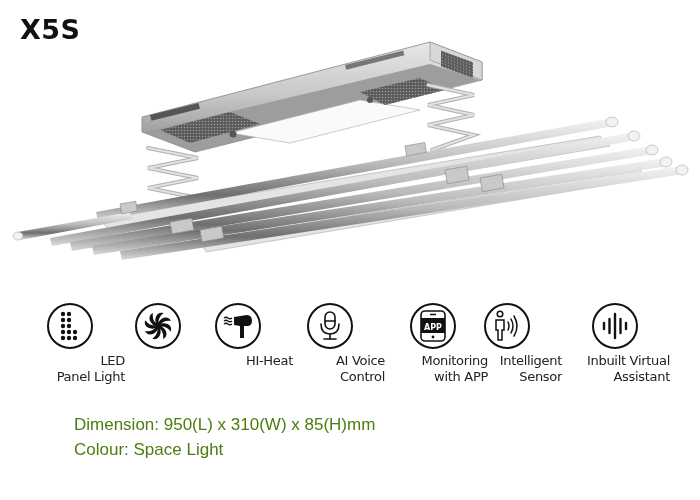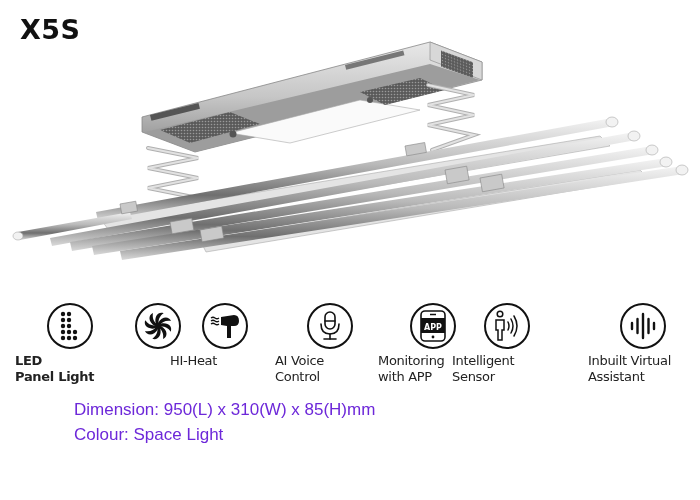--- a/index.html
+++ b/index.html
@@ -6,34 +6,34 @@
   body {
     width: 700px; height: 500px; background: #ffffff; position: relative; overflow: hidden;
     font-family: "Liberation Sans", sans-serif; color: #111;
   }
   .title {
     position: absolute; left: 20px; top: 14px; font-family: "DejaVu Sans", sans-serif;
     font-weight: bold; font-size: 27px; letter-spacing: 0.5px; color: #111;
   }
   .product { position: absolute; left: 0; top: 0; width: 700px; height: 290px; }
   .feature {
-    position: absolute; top: 303px; width: 110px; text-align: left;
+    position: absolute; top: 303px; width: 110px; text-align: right;
   }
   .feature .circle {
     width: 46px; height: 46px; border: 2.5px solid #111; border-radius: 50%;
     margin: 0 auto; position: relative; box-sizing: border-box;
     display: flex; align-items: center; justify-content: center;
   }
   .feature .circle svg { display: block; }
   .feature .label {
     margin-top: 4px; font-family: "DejaVu Sans", sans-serif; font-size: 13px; line-height: 16px;
     color: #222; white-space: pre-line; letter-spacing: -0.3px;
   }
   .specs {
-    position: absolute; left: 74px; top: 397px; font-size: 17px; line-height: 25px; color: #6d28d9;
+    position: absolute; left: 74px; top: 412px; font-size: 17px; line-height: 25px; color: #4d7c0f;
   }
   .specs div { white-space: nowrap; }
 </style>
 </head>
 <body>
 
 <div class="title">X5S</div>
 
 <svg class="product" viewBox="0 0 700 290" xmlns="http://www.w3.org/2000/svg">
   <defs>
@@ -106,21 +106,21 @@
   <g fill="#c9c9c9" stroke="#888" stroke-width="0.6">
     <rect x="405" y="146" width="20" height="10" transform="rotate(-10 405 146)"></rect>
     <rect x="445" y="170" width="22" height="14" transform="rotate(-10 445 170)"></rect>
     <rect x="480" y="178" width="22" height="14" transform="rotate(-10 480 178)"></rect>
     <rect x="120" y="204" width="16" height="10" transform="rotate(-10 120 204)"></rect>
     <rect x="170" y="222" width="22" height="12" transform="rotate(-10 170 222)"></rect>
     <rect x="200" y="230" width="22" height="12" transform="rotate(-10 200 230)"></rect>
   </g>
 </svg>
 
-<div class="feature" style="left:15px;font-weight:bold;">
+<div class="feature" style="left:15px;">
   <div class="circle">
     <svg width="26" height="30" viewBox="0 0 26 30">
       <g fill="#111">
         <circle cx="6" cy="3" r="2.2"></circle>
           <circle cx="12" cy="3" r="2.2"></circle>
         <circle cx="6" cy="9" r="2.2"></circle>
           <circle cx="12" cy="9" r="2.2"></circle>
         <circle cx="6" cy="15" r="2.2"></circle>
           <circle cx="12" cy="15" r="2.2"></circle>
         <circle cx="6" cy="21" r="2.2"></circle>
@@ -147,21 +147,21 @@
         <path d="M0,-3 C4,-10 11,-10 13,-5 C8,-6 4,-4 2,-1 Z" transform="rotate(180)"></path>
         <path d="M0,-3 C4,-10 11,-10 13,-5 C8,-6 4,-4 2,-1 Z" transform="rotate(225)"></path>
         <path d="M0,-3 C4,-10 11,-10 13,-5 C8,-6 4,-4 2,-1 Z" transform="rotate(270)"></path>
         <path d="M0,-3 C4,-10 11,-10 13,-5 C8,-6 4,-4 2,-1 Z" transform="rotate(315)"></path>
         <circle r="3"></circle>
       </g>
     </svg>
   </div>
 </div>
 
-<div class="feature" style="left:170px;">
+<div class="feature" style="left:183px;">
   <div class="circle">
     <svg width="30" height="28" viewBox="0 0 30 28">
       <g stroke="#111" stroke-width="1.3" fill="none">
         <path d="M1,6 q2,-1.5 4,0 q2,1.5 4,0"></path>
         <path d="M1,9 q2,-1.5 4,0 q2,1.5 4,0"></path>
         <path d="M1,12 q2,-1.5 4,0 q2,1.5 4,0"></path>
       </g>
       <path d="M11,5 L24,3 Q29,3 29,9 Q29,14 24,14 L21,14 L21,26 L17,26 L17,14 L11,13 Z" fill="#111"></path>
     </svg>
   </div>
@@ -209,21 +209,21 @@
         <path d="M16,12 Q18,16 16,20"></path>
         <path d="M19,9 Q23,16 19,23"></path>
         <path d="M22,6 Q28,16 22,26"></path>
       </g>
     </svg>
   </div>
   <div class="label">Intelligent
 Sensor</div>
 </div>
 
-<div class="feature" style="left:588px;">
+<div class="feature" style="left:560px;">
   <div class="circle">
     <svg width="28" height="28" viewBox="0 0 28 28">
       <g stroke="#111" stroke-width="2.4" stroke-linecap="round">
         <line x1="3" y1="11" x2="3" y2="17"></line>
         <line x1="8.5" y1="7" x2="8.5" y2="21"></line>
         <line x1="14" y1="2" x2="14" y2="26"></line>
         <line x1="19.5" y1="7" x2="19.5" y2="21"></line>
         <line x1="25" y1="11" x2="25" y2="17"></line>
       </g>
     </svg>

